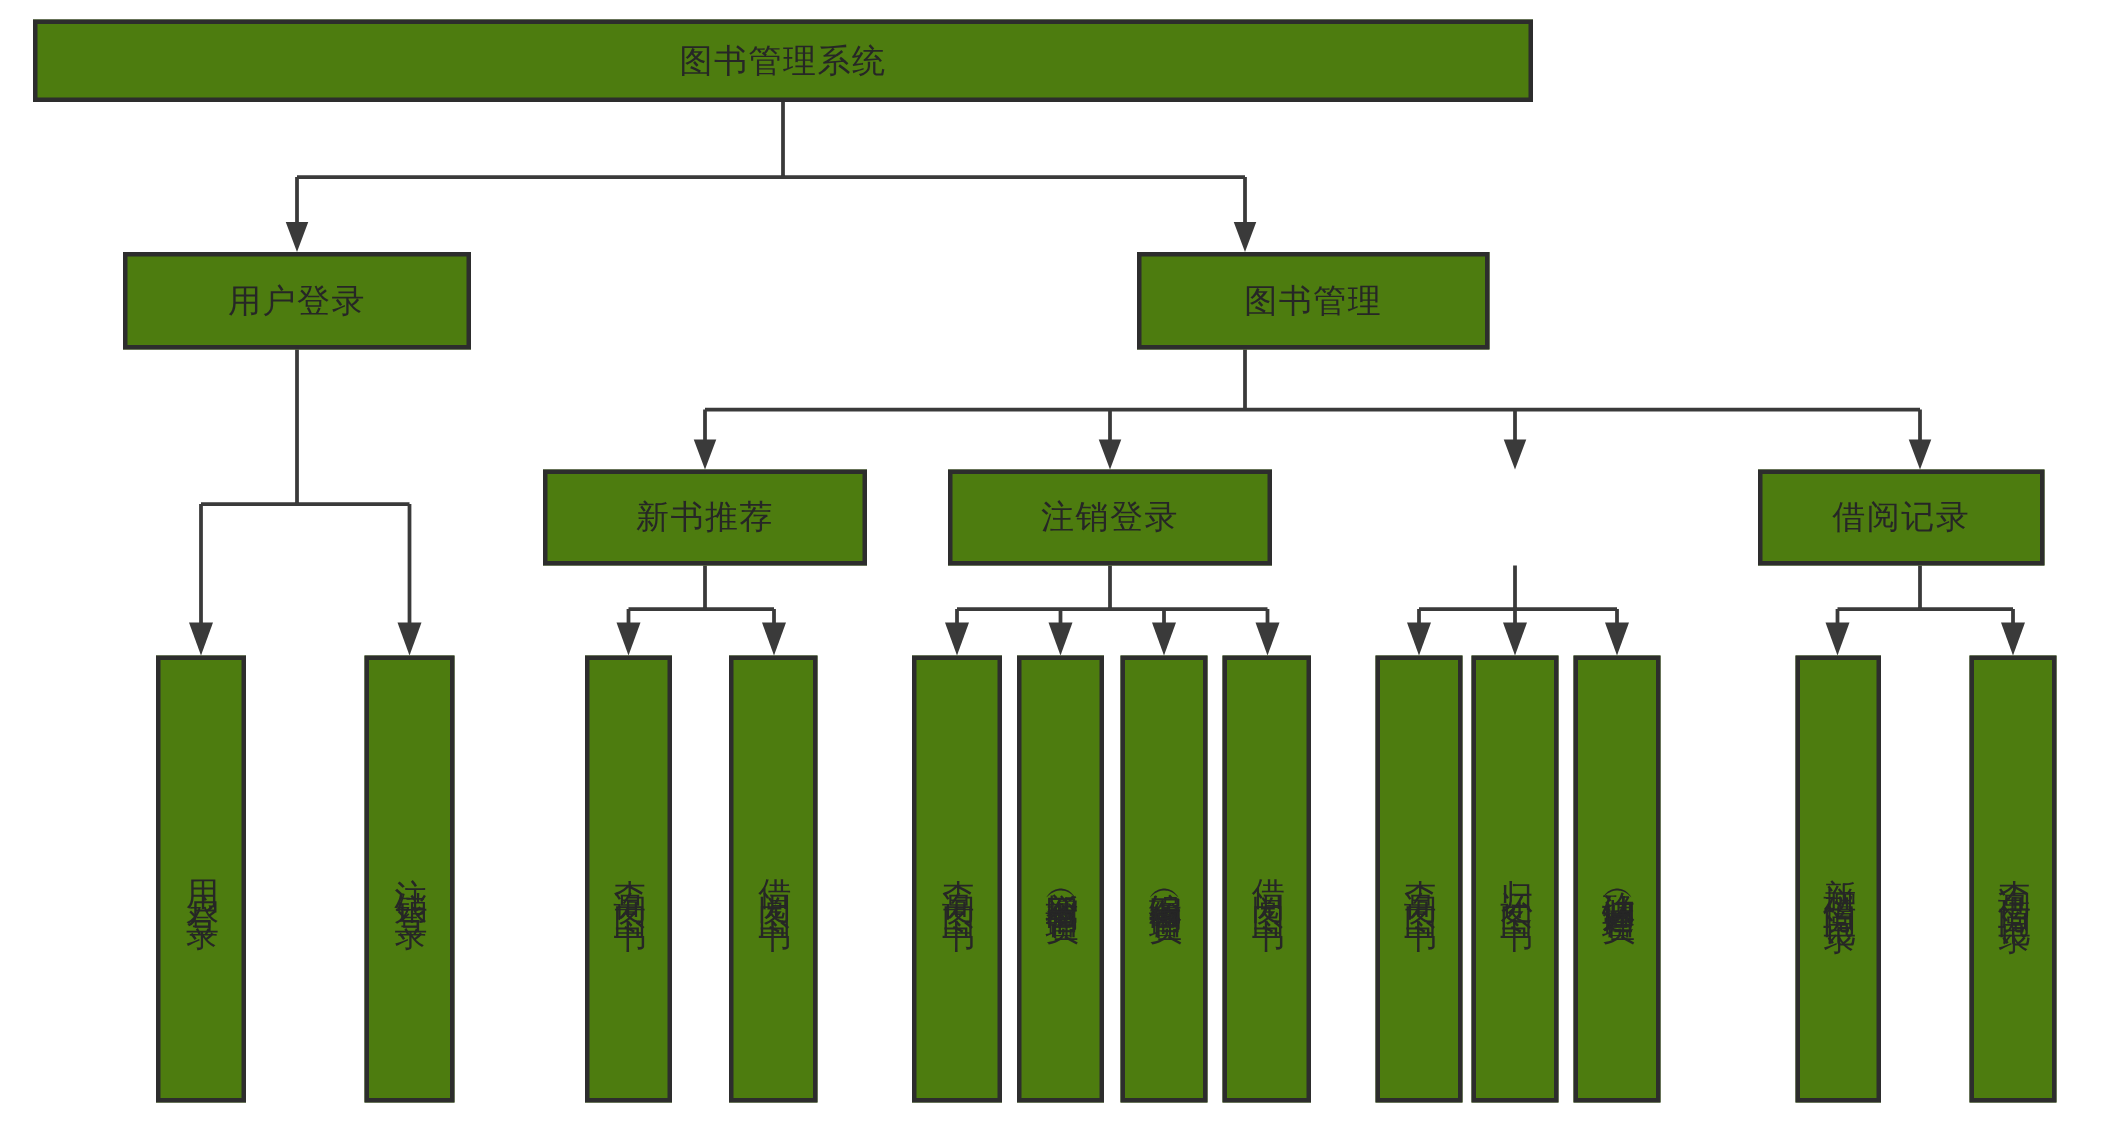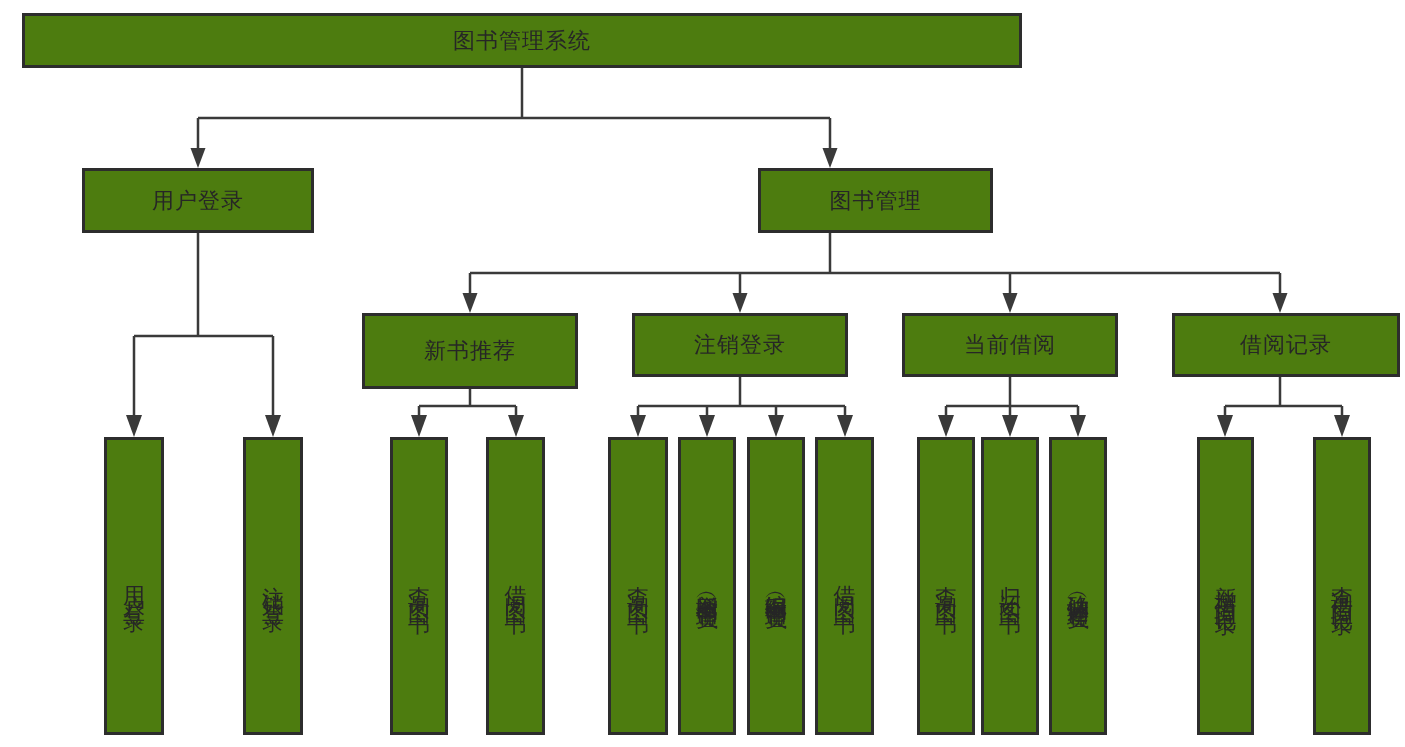--- a/index.html
+++ b/index.html
@@ -101,30 +101,27 @@
     <span>图书管理系统</span>
   </div>
 
   <div class="node hbox" style="left:82px; top:168px; width:232px; height:65px;">
     <span>用户登录</span>
   </div>
   <div class="node hbox" style="left:712px; top:168px; width:235px; height:65px;margin-left:46px;">
     <span>图书管理</span>
   </div>
 
-  <div class="node hbox" style="left:362px; top:313px; width:216px; height:76px;">
+  <div class="node hbox" style="left:362px; top:313px; width:216px; height:64px;">
     <span>新书推荐</span>
   </div>
   <div class="node hbox" style="left:632px; top:313px; width:216px; height:64px;">
     <span>注销登录</span>
   </div>
-  <div class="node hbox" style="left:902px; top:313px; width:216px; height:64px;">
-    <span>当前借阅</span>
-  </div>
-  <div class="node hbox" style="left:1172px; top:313px; width:228px; height:64px;">
+  <div class="node hbox" style="left:1172px; top:313px; width:191px; height:64px;">
     <span>借阅记录</span>
   </div>
 
   <div class="node vbox" style="left:104px; top:437px; width:60px; height:298px;">
     <span class="sp9">用户登录</span>
   </div>
   <div class="node vbox" style="left:243px; top:437px; width:60px; height:298px;">
     <span class="sp9">注销登录</span>
   </div>
 

